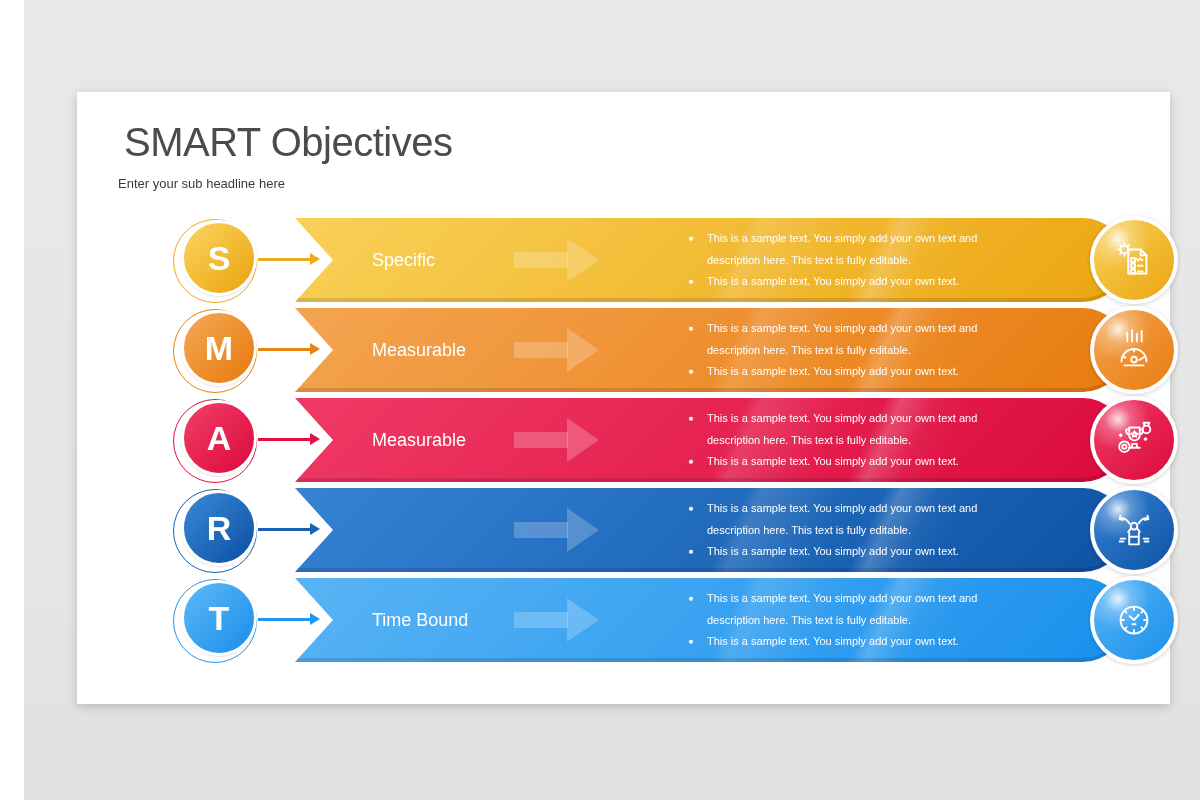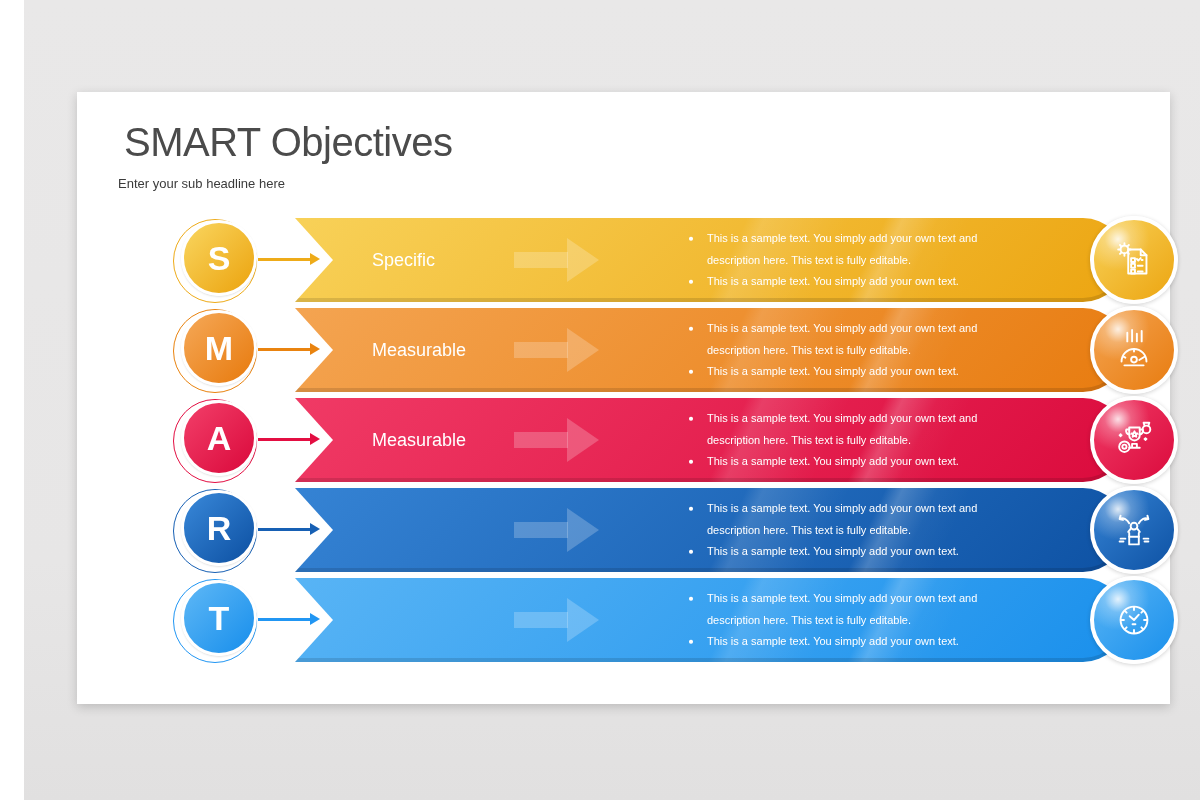--- a/index.html
+++ b/index.html
@@ -223,20 +223,21 @@
           <path d="M10 9l-1 3.5 3.5 1"></path>
           <path d="M29 17c2-4 6-6 9-5"></path>
           <path d="M38 9l1 3.5-3.5 1"></path>
           <path d="M10 33h5M9 36h4M34 33h5M35 36h4"></path>
         </svg>
       </div>
     </div>
 
     <div class="row row-5" style="--light: #58b4f5; --dark: #1a90ec; --accent: #2196f3;">
       <div class="banner">
+        <div class="banner-label">Time Bound</div>
         <div class="flow-tail"></div>
         <div class="flow-head"></div>
         <ul class="bullets">
           <li>This is a sample text. You simply add your own text and description here. This text is fully editable.</li>
           <li>This is a sample text. You simply add your own text.</li>
         </ul>
       </div>
       <div class="ring"></div>
       <div class="letter-circle">
         <span>T</span>

